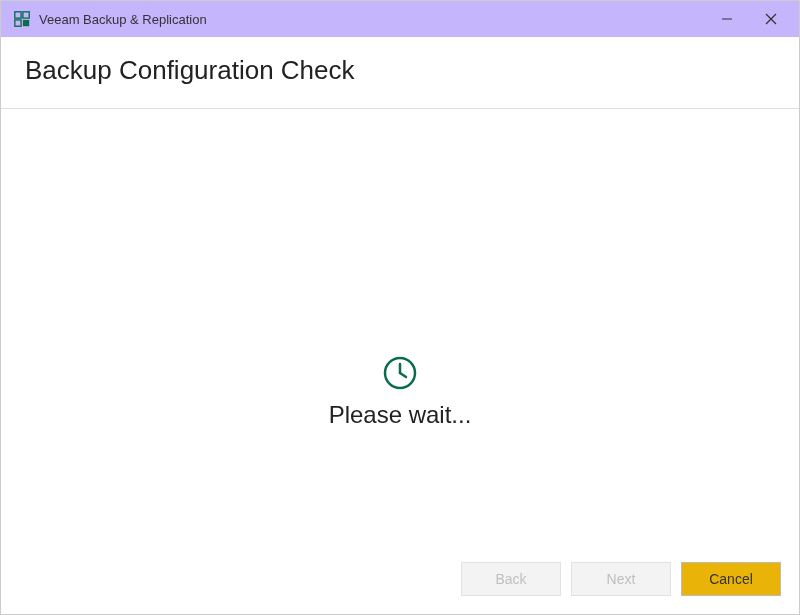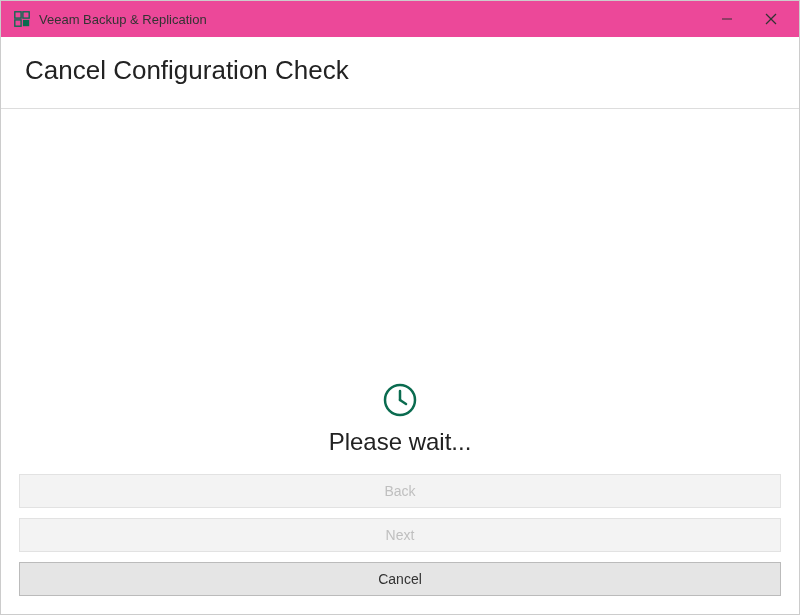--- a/index.html
+++ b/index.html
@@ -15,21 +15,21 @@
       overflow: hidden;
       border: 1px solid #ccc;
       display: flex;
       flex-direction: column;
     }
     .titlebar {
       display: flex;
       align-items: center;
       height: 36px;
       padding: 0 6px 0 12px;
-      background: #ec4899;
+      background: #c4b5fd;
     }
     .titlebar-icon {
       width: 18px;
       height: 18px;
       margin-right: 8px;
       display: flex;
       align-items: center;
       justify-content: center;
     }
     .titlebar-title {
@@ -61,21 +61,21 @@
     }
     .page-subtitle {
       font-size: 15px;
       color: #444;
     }
     .content {
       flex: 1;
       display: flex;
       flex-direction: column;
       align-items: center;
-      justify-content: flex-end;
+      justify-content: center;
       padding-top: 130px;
     }
     .wait-icon {
       width: 36px;
       height: 36px;
       margin-bottom: 10px;
     }
     .wait-title {
       font-size: 24px;
       font-weight: 400;
@@ -84,27 +84,26 @@
     }
     .wait-status {
       font-size: 15px;
       color: #444;
     }
     .footer {
       display: flex;
       justify-content: flex-end;
       padding: 14px 18px 18px 18px;
       gap: 10px;
-      flex-direction: column;
     }
     .btn {
       min-width: 100px;
       height: 34px;
       font-size: 14px;
-      background: #e5e5e5;
+      background: #eab308;
       border: 1px solid #bbb;
       color: #333;
       cursor: pointer;
       font-family: inherit;
     }
     .btn:disabled {
       background: #f3f3f3;
       color: #bfbfbf;
       border-color: #e2e2e2;
       cursor: default;
@@ -132,21 +131,21 @@
     <div class="titlebar-btn">
       <svg width="12" height="12" viewBox="0 0 12 12">
         <line x1="1" y1="1" x2="11" y2="11" stroke="#333" stroke-width="1.2"></line>
         <line x1="11" y1="1" x2="1" y2="11" stroke="#333" stroke-width="1.2"></line>
       </svg>
     </div>
   </div>
 </div>
 
 <div class="header-section">
-  <div class="page-title">Cancel Configuration Check</div>
+  <div class="page-title">Backup Configuration Check</div>
 </div>
 
 <div class="content">
   <div class="wait-icon">
     <svg viewBox="0 0 36 36" width="36" height="36">
       <circle cx="18" cy="18" r="15" fill="none" stroke="#0a6b4f" stroke-width="2.5"></circle>
       <line x1="18" y1="18" x2="18" y2="9" stroke="#0a6b4f" stroke-width="2.5" stroke-linecap="round"></line>
       <line x1="18" y1="18" x2="24" y2="22" stroke="#0a6b4f" stroke-width="2.5" stroke-linecap="round"></line>
     </svg>
   </div>

